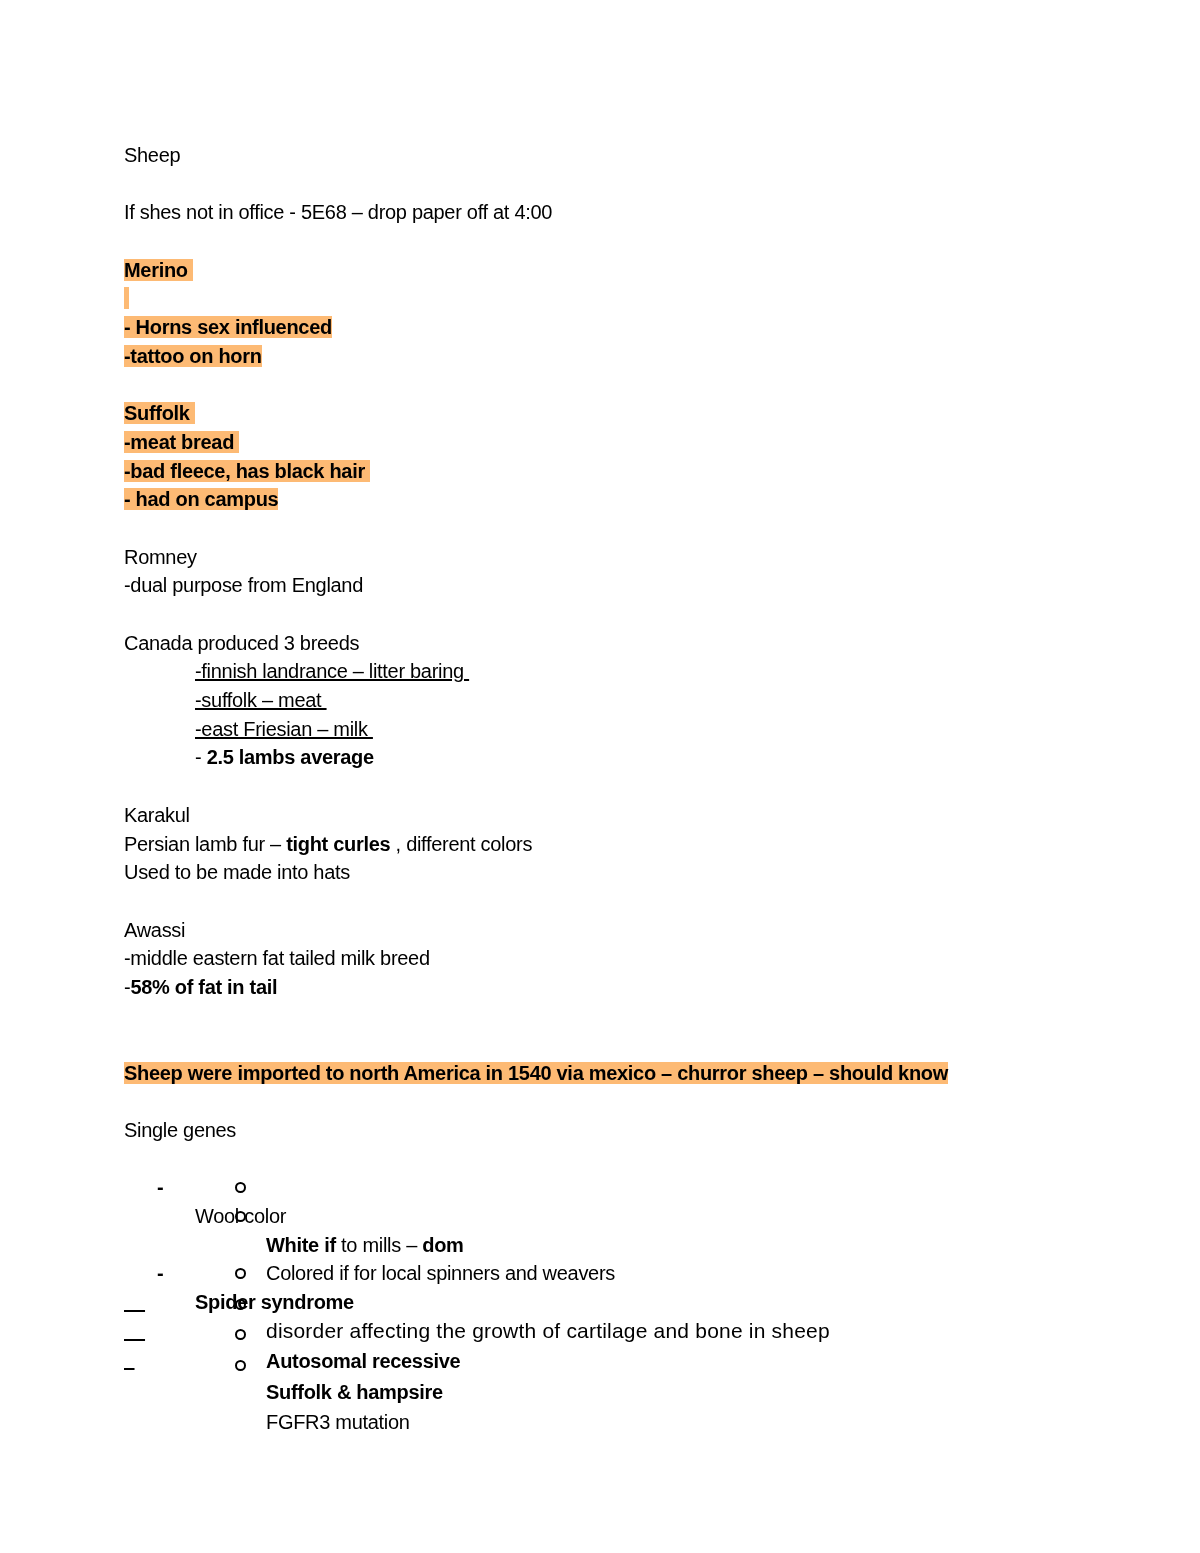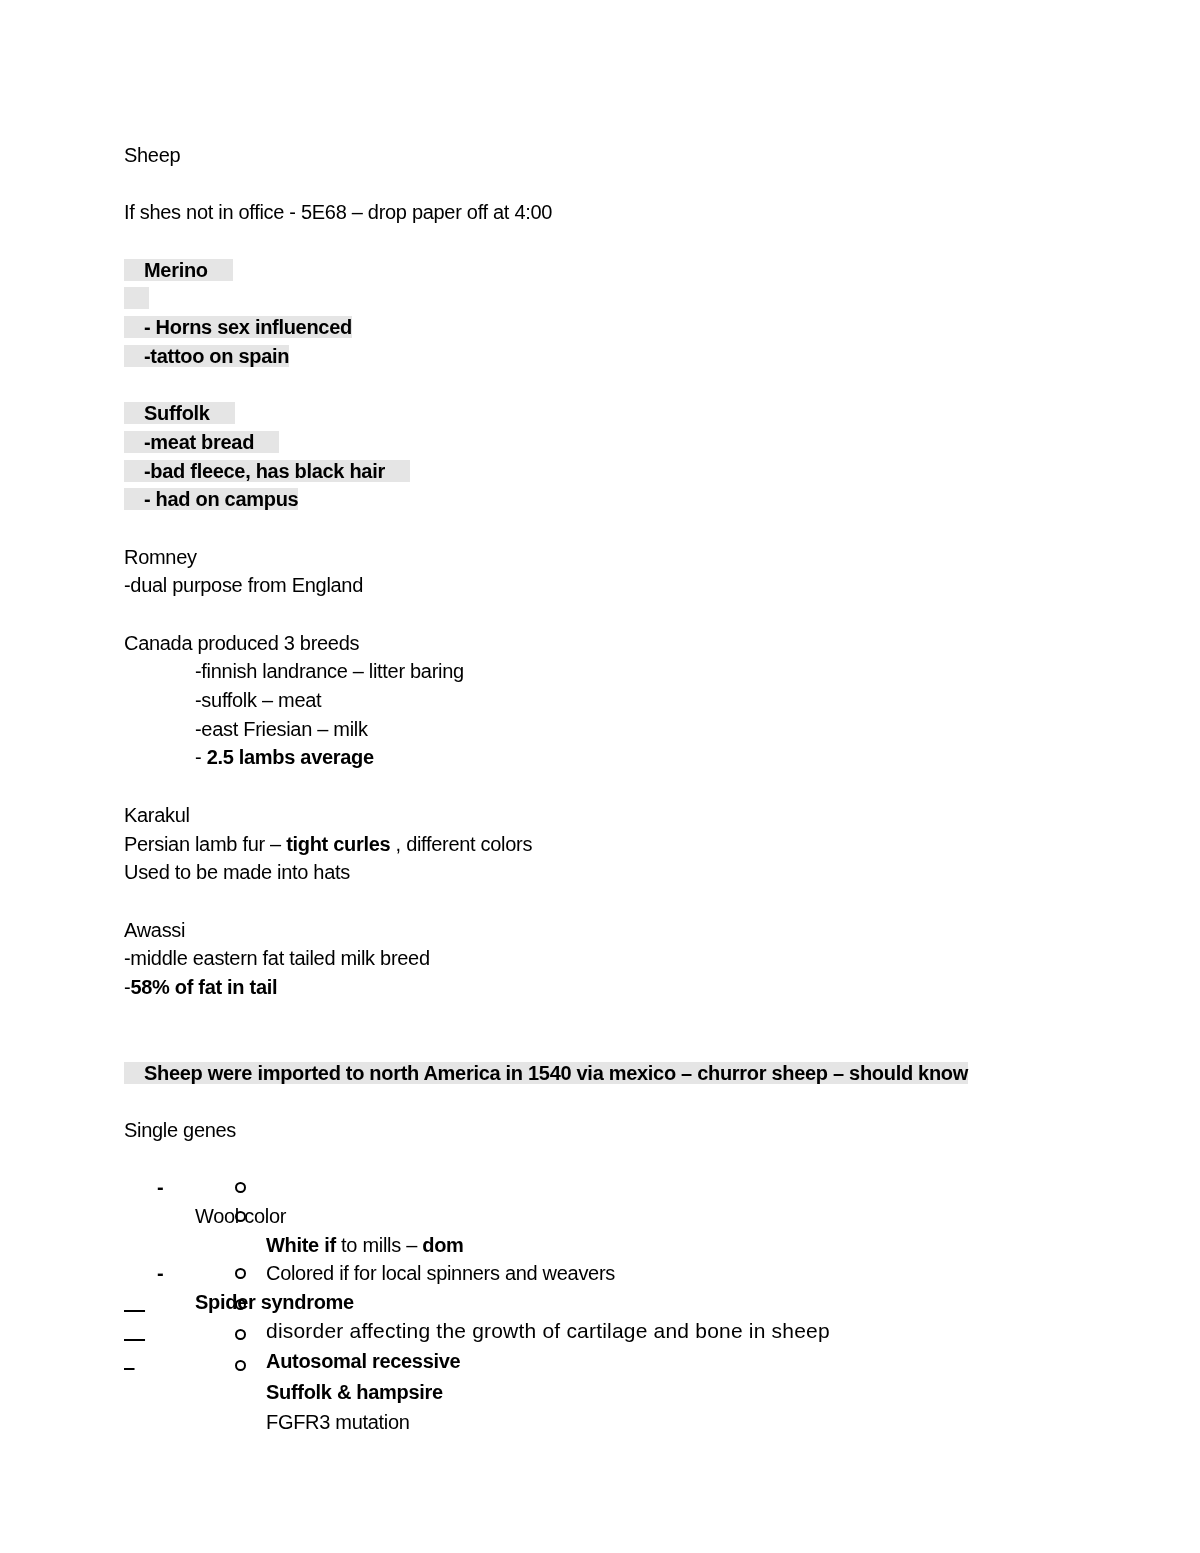--- a/index.html
+++ b/index.html
@@ -5,23 +5,23 @@
     html, body { margin: 0; padding: 0; background: #ffffff; }
     body { width: 1200px; height: 1553px; position: relative; overflow: hidden; }
     .page {
       position: absolute; left: 124px; top: 141px; width: 940px;
       font-family: "Liberation Sans", "DejaVu Sans", sans-serif;
       font-size: 20px; color: #000; line-height: 28.7px;
       letter-spacing: -0.3px;
     }
     .line { white-space: pre; height: 28.7px; }
     .blank { height: 28.7px; }
-    .hl { background: #e5e5e5; padding-left: 20px; }
+    .hl { background: #fdba74; }
     .b { font-weight: bold; }
-    .u { }
+    .u { text-decoration: underline; }
     .ind1 { padding-left: 71px; }
     .bullet-row { position: relative; white-space: pre; height: 28.7px; }
     .dash-bullet { position: absolute; left: 33px; font-weight: bold; }
     .dash-text { position: absolute; left: 71px; }
     .circ-bullet {
       position: absolute; left: 111px; top: 9px; width: 7px; height: 7px;
       border: 2.2px solid #000; border-radius: 50%;
     }
     .circ-text { position: absolute; left: 142px; }
     .arial { font-family: "Liberation Sans", sans-serif; font-size: 21px; letter-spacing: 0.2px; }
@@ -32,21 +32,21 @@
 
 <div class="page">
   <div class="line">Sheep</div>
   <div class="blank"></div>
   <div class="line">If shes not in office - 5E68 – drop paper off at 4:00</div>
   <div class="blank"></div>
 
   <div class="line b"><span class="hl">Merino</span><span class="hl"> </span></div>
   <div class="line b"><span class="hl"> </span></div>
   <div class="line b"><span class="hl">- Horns sex influenced</span></div>
-  <div class="line b"><span class="hl">-tattoo on spain</span></div>
+  <div class="line b"><span class="hl">-tattoo on horn</span></div>
   <div class="blank"></div>
 
   <div class="line b"><span class="hl">Suffolk</span><span class="hl"> </span></div>
   <div class="line b"><span class="hl">-meat bread</span><span class="hl"> </span></div>
   <div class="line b"><span class="hl">-bad fleece, has black hair</span><span class="hl"> </span></div>
   <div class="line b"><span class="hl">- had on campus</span></div>
   <div class="blank"></div>
 
   <div class="line">Romney</div>
   <div class="line">-dual purpose from England</div>

